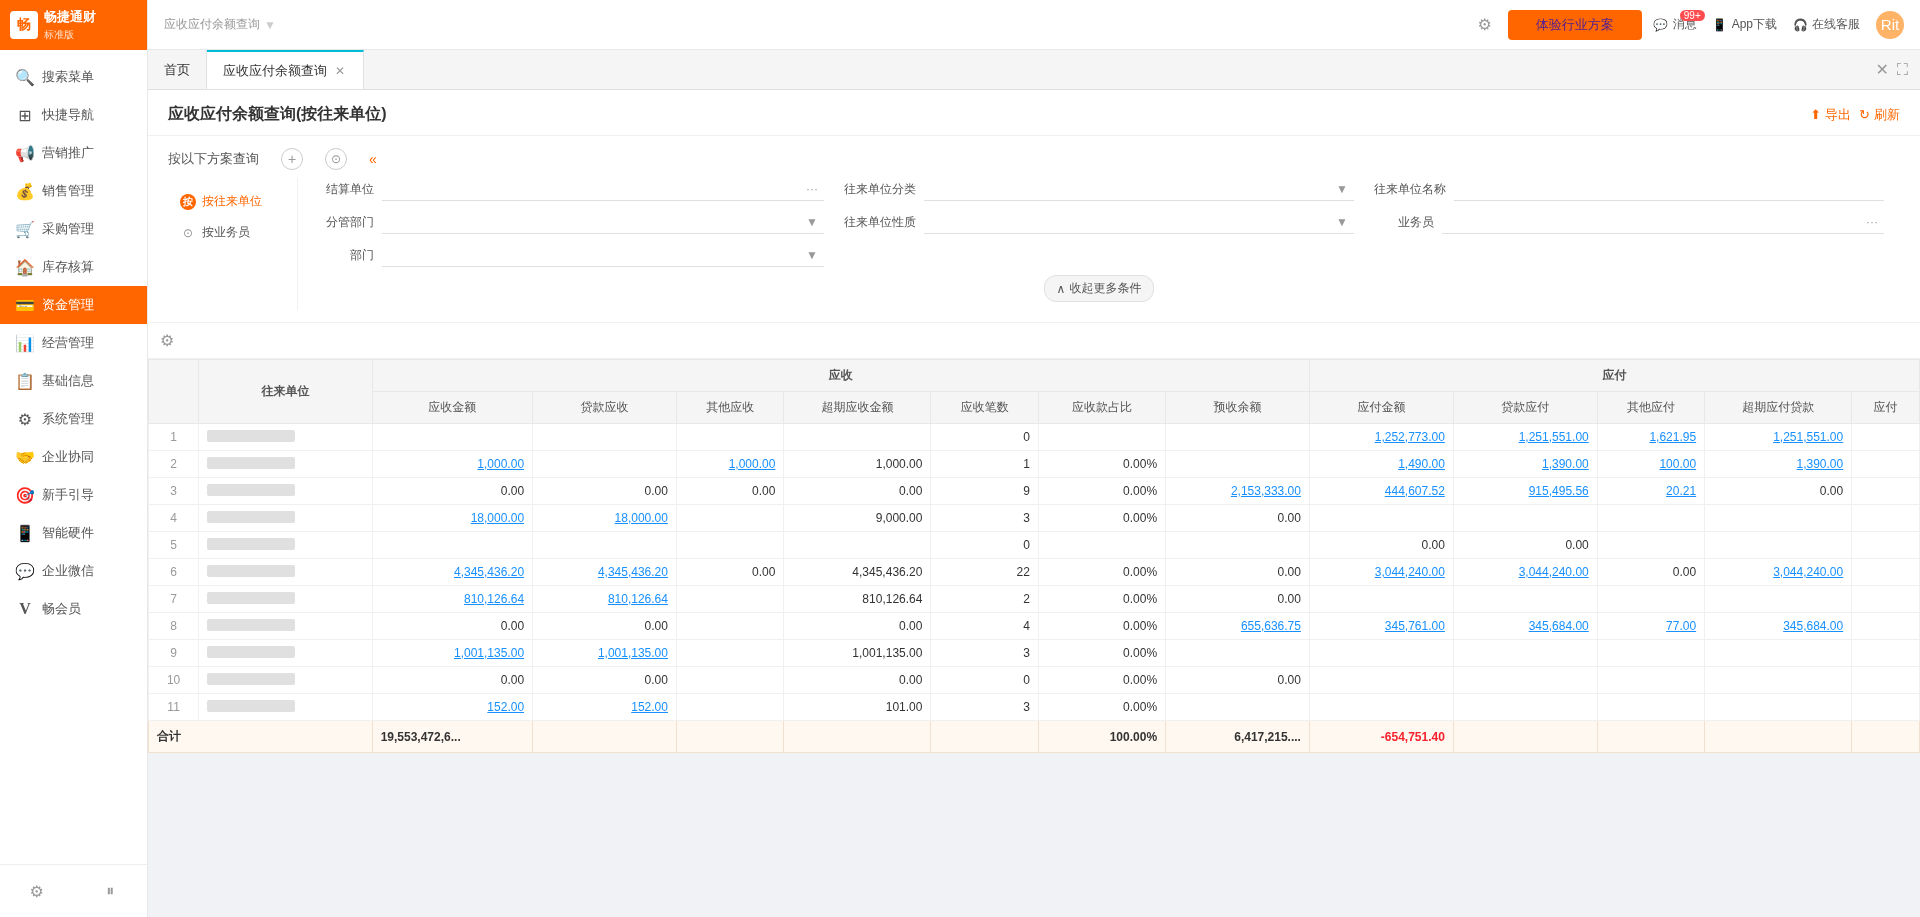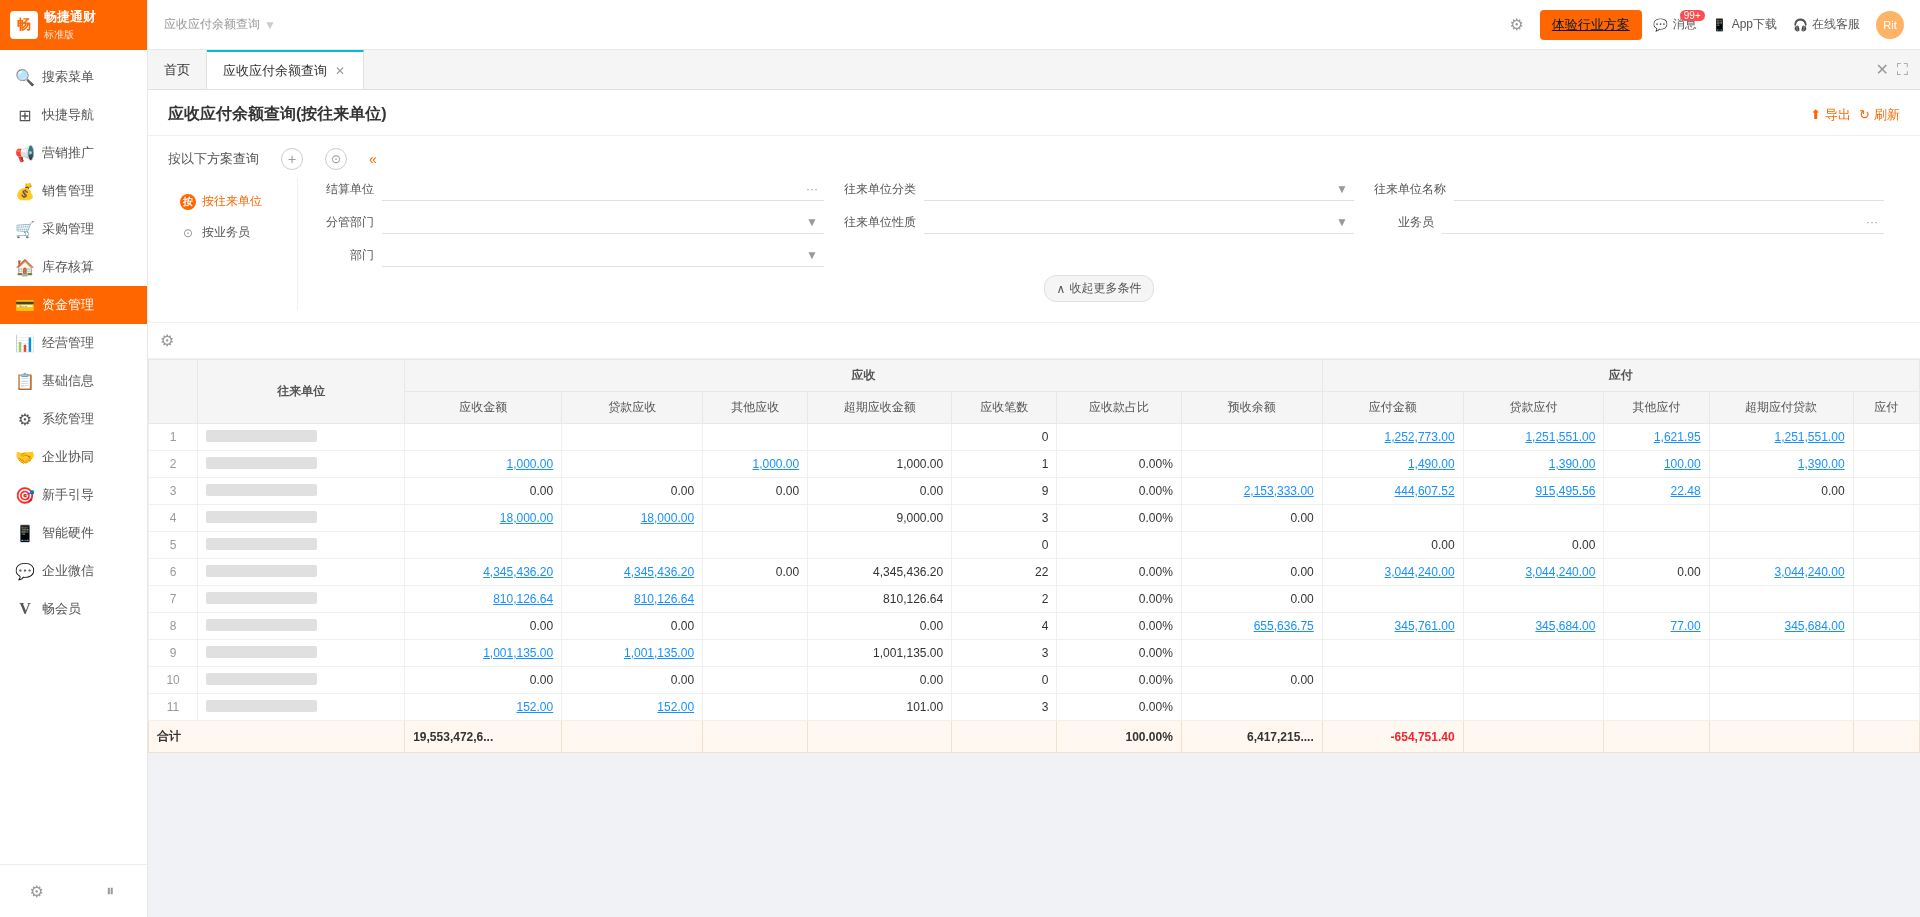--- a/index.html
+++ b/index.html
@@ -20,26 +20,26 @@
     .sidebar-bottom-btn { display: flex; align-items: center; justify-content: center; width: 32px; height: 32px; cursor: pointer; color: #999; font-size: 16px; }
 
     
     .main { flex: 1; display: flex; flex-direction: column; height: 917px; overflow: hidden; }
 
     
     .topbar { height: 50px; background: #fff; display: flex; align-items: center; padding: 0 16px; border-bottom: 1px solid #e8e8e8; gap: 12px; }
     .topbar-breadcrumb { display: flex; align-items: center; gap: 4px; color: #999; font-size: 12px; flex: 1; }
     .topbar-breadcrumb-arrow { color: #ccc; }
     .topbar-gear { color: #999; font-size: 16px; cursor: pointer; padding: 4px; }
-    .topbar-btn { background: #ff6600; color: #0f172a; border: none; border-radius: 4px; padding: 6px 12px; font-size: 13px; cursor: pointer; text-decoration: underline; }
+    .topbar-btn { background: #ff6600; color: #4c1d95; border: none; border-radius: 4px; padding: 6px 28px; font-size: 13px; cursor: pointer; }
     .topbar-right { display: flex; align-items: center; gap: 16px; margin-left: auto; }
     .topbar-msg { display: flex; align-items: center; gap: 4px; color: #555; font-size: 12px; cursor: pointer; position: relative; }
     .badge { background: #ff4d4f; color: #fff; border-radius: 10px; padding: 0 4px; font-size: 10px; position: absolute; top: -6px; right: -8px; min-width: 16px; text-align: center; }
     .topbar-user { display: flex; align-items: center; gap: 4px; color: #555; font-size: 12px; cursor: pointer; }
-    .user-avatar { width: 28px; height: 28px; background: #ffb366; border-radius: 50%; display: flex; align-items: center; justify-content: center; color: #fff; font-size: 11px; }
+    .user-avatar { width: 28px; height: 28px; background: #ffb366; border-radius: 50%; display: flex; align-items: center; justify-content: center; color: #fff; font-size: 15px; }
 
     
     .tabbar { height: 40px; background: #f5f5f5; display: flex; align-items: stretch; border-bottom: 1px solid #e0e0e0; }
     .tab { display: flex; align-items: center; gap: 6px; padding: 0 16px; cursor: pointer; font-size: 13px; color: #555; border-right: 1px solid #e0e0e0; background: #f5f5f5; }
     .tab.active { background: #fff; color: #333; border-top: 2px solid #00bcd4; }
     .tab-home { color: #333; }
     .tab-close { color: #999; font-size: 12px; padding: 2px; border-radius: 2px; }
     .tabbar-actions { margin-left: auto; display: flex; align-items: center; gap: 8px; padding: 0 12px; }
     .tabbar-action-btn { color: #999; font-size: 16px; cursor: pointer; }
 
@@ -94,21 +94,21 @@
     .data-table tfoot tr td:first-child { text-align: left; color: #333; }
     .data-table tfoot tr td:nth-child(2) { text-align: left; }
     .col-group-header { background: #e6f7ff; }
     .col-group-header-pay { background: #f0f5ff; }
     .settings-col { text-align: center; cursor: pointer; }
 
     .table-toolbar { display: flex; align-items: center; padding: 8px 12px; background: #fff; border-bottom: 1px solid #f0f0f0; }
     .table-gear { color: #999; cursor: pointer; font-size: 16px; }
 
     .blurred { background: #e0e0e0; border-radius: 2px; color: transparent; user-select: none; height: 12px; display: inline-block; width: 80px; }
-    .blurred-md { width: 111px; }
+    .blurred-md { width: 88px; }
 
     .negative { color: #f5222d !important; }
   </style>
 </head>
 <body>
 
 <div class="sidebar">
   <div class="sidebar-logo">
     <div class="sidebar-logo-icon">畅</div>
     <div class="sidebar-logo-textblock">
@@ -389,21 +389,21 @@
                 <td style="text-align: left;"><span class="blurred blurred-md">xxxx</span></td>
                 <td>0.00</td>
                 <td>0.00</td>
                 <td>0.00</td>
                 <td>0.00</td>
                 <td>9</td>
                 <td>0.00%</td>
                 <td><span class="link">2,153,333.00</span></td>
                 <td><span class="link">444,607.52</span></td>
                 <td><span class="link">915,495.56</span></td>
-                <td><span class="link">22.48</span></td>
+                <td><span class="link">20.21</span></td>
                 <td>0.00</td>
                 <td></td>
               </tr>
               <tr>
                 <td>4</td>
                 <td style="text-align: left;"><span class="blurred blurred-md">xxxx</span></td>
                 <td><span class="link">18,000.00</span></td>
                 <td><span class="link">18,000.00</span></td>
                 <td></td>
                 <td>9,000.00</td>

